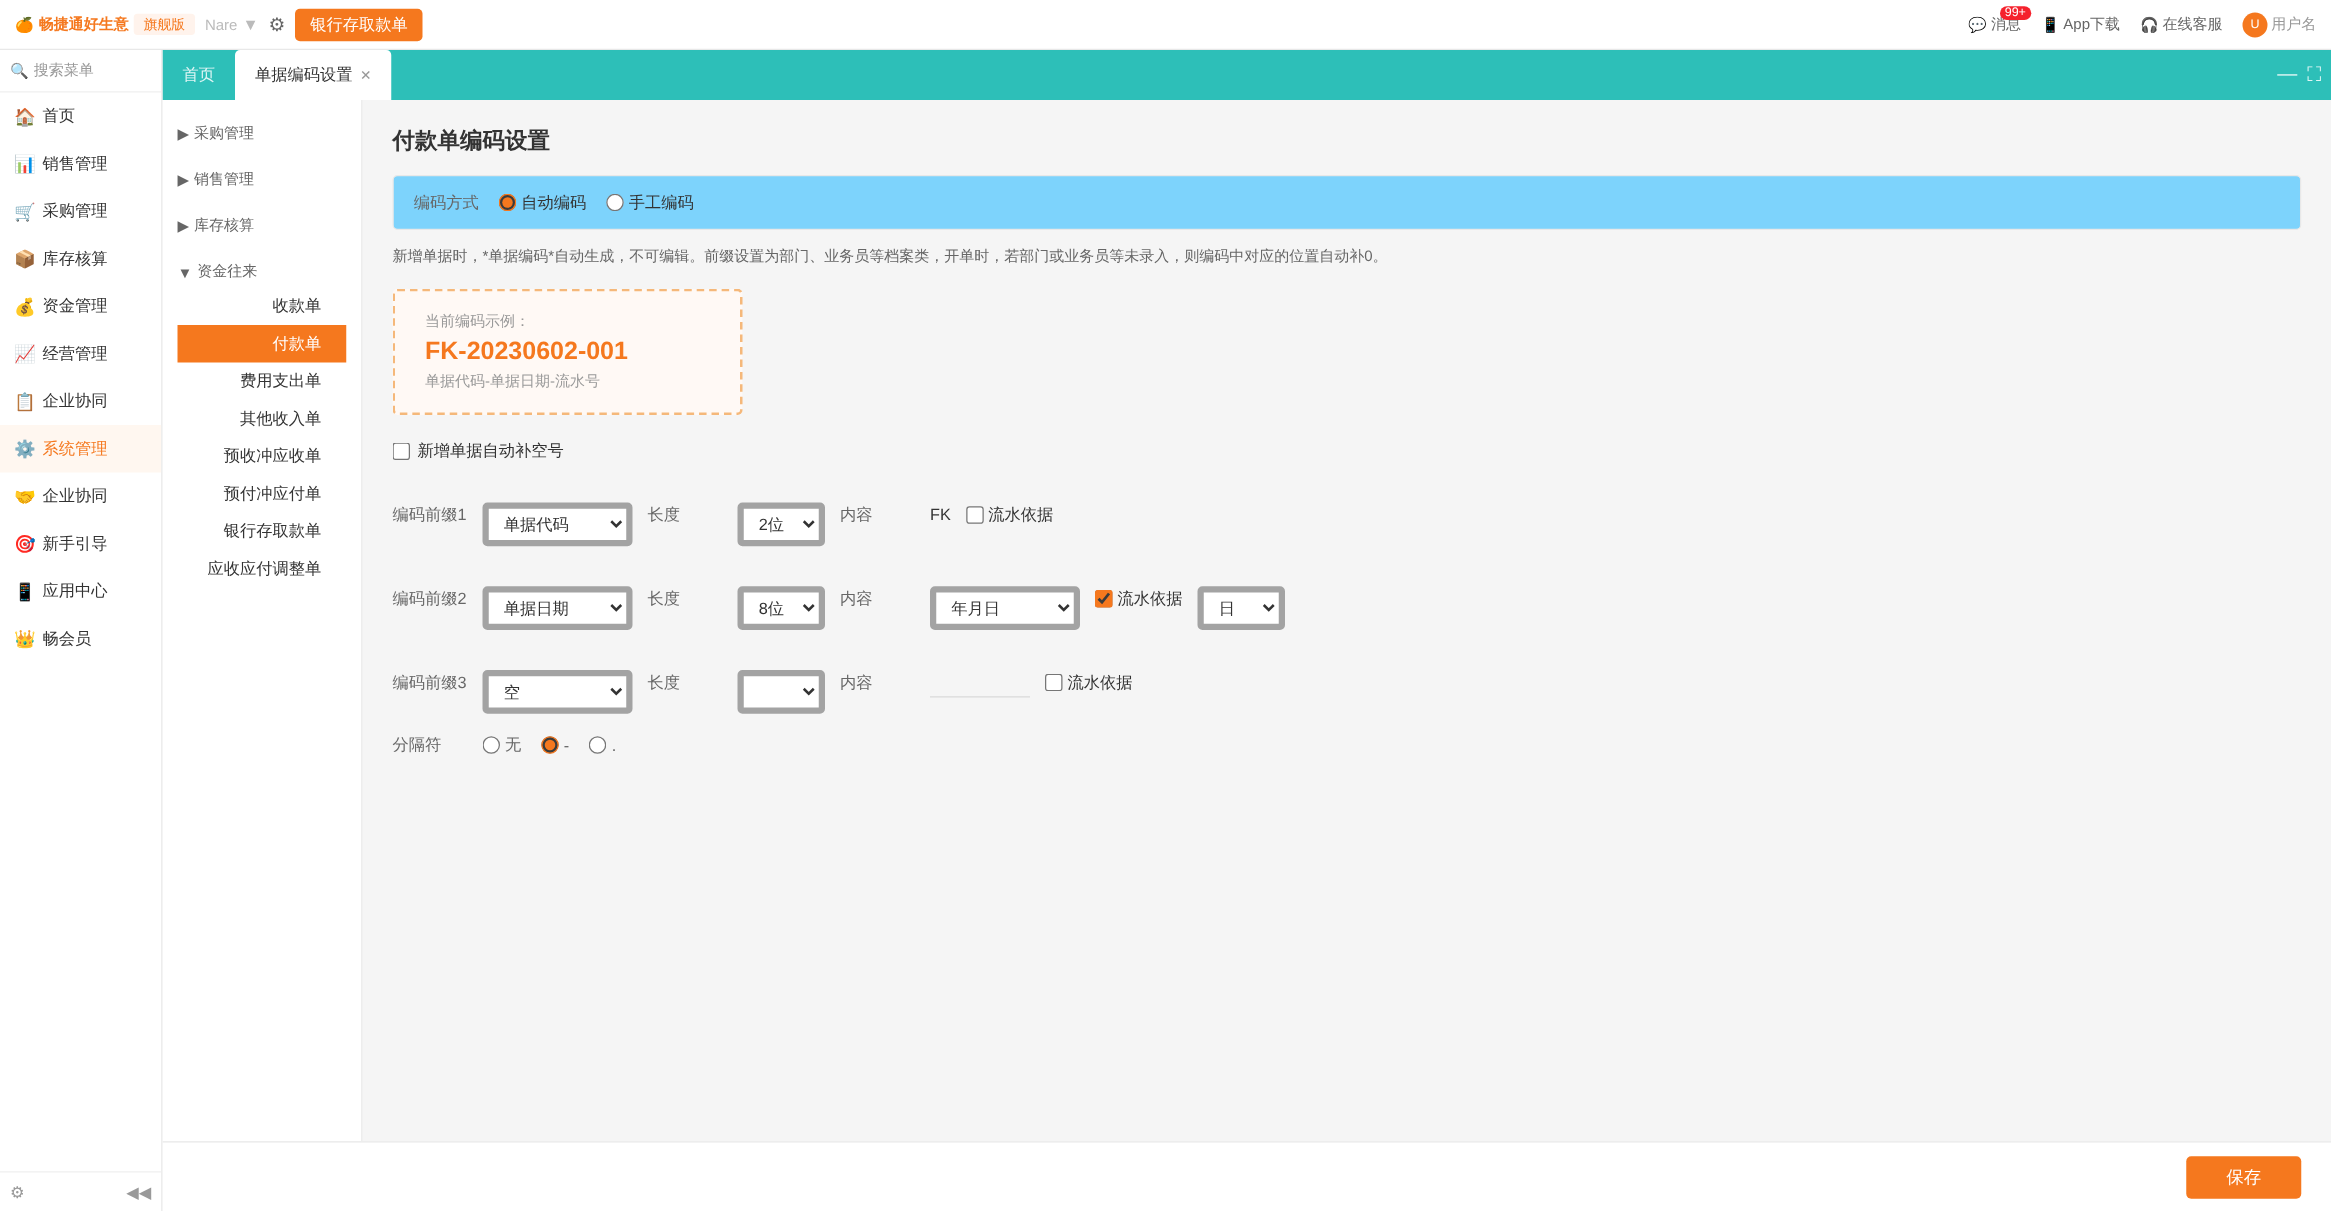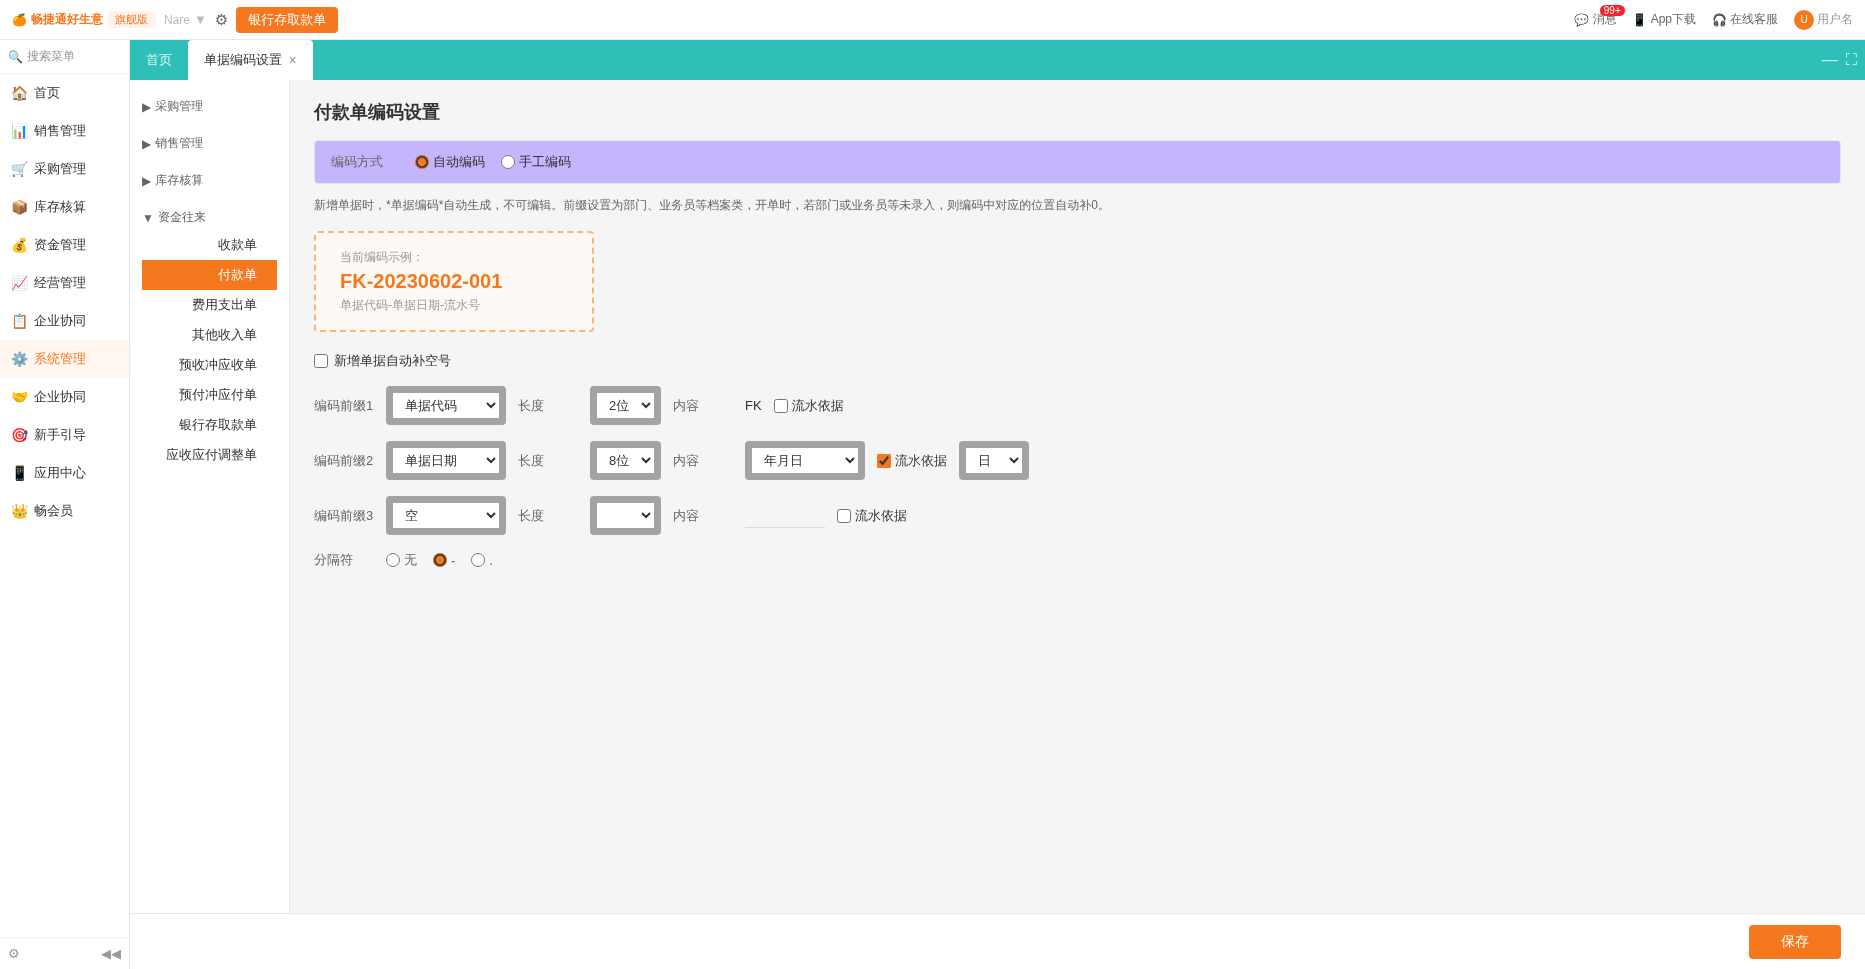--- a/index.html
+++ b/index.html
@@ -46,21 +46,21 @@
     .left-nav-section { padding: 6px 12px; }
     .left-nav-section-title { color: #666; font-size: 12px; display: flex; align-items: center; gap: 4px; cursor: pointer; padding: 4px 0; }
     .left-nav-item { padding: 6px 20px; color: #333; font-size: 13px; cursor: pointer; text-align: right; }
     .left-nav-item.active { color: #fff; background: #f5781e; }
 
     
     .right-pane { flex: 1; padding: 20px 24px; overflow-y: auto; }
     .page-title { font-size: 18px; font-weight: bold; color: #333; margin-bottom: 16px; }
 
     
-    .encoding-section { background: #c4b5fd; border: 1px solid #e8e8e8; border-radius: 4px; padding: 12px 16px; margin-bottom: 12px; display: flex; gap: 24px; }
+    .encoding-section { background: #7dd3fc; border: 1px solid #e8e8e8; border-radius: 4px; padding: 12px 16px; margin-bottom: 12px; display: flex; gap: 8px; }
     .radio-group { display: flex; align-items: center; gap: 16px; }
     .radio-item { display: flex; align-items: center; gap: 4px; cursor: pointer; font-size: 13px; }
     .radio-input { accent-color: #f5781e; width: 14px; height: 14px; }
 
     
     .info-text { color: #666; font-size: 12px; margin-bottom: 16px; line-height: 1.6; }
 
     
     .code-preview { border: 2px dashed #f5b87a; background: #fff9f5; border-radius: 4px; padding: 16px 24px; display: inline-block; margin-bottom: 20px; min-width: 280px; }
     .code-preview-label { color: #999; font-size: 12px; margin-bottom: 4px; }
@@ -86,21 +86,21 @@
     .sep-radio-group { display: flex; align-items: center; gap: 16px; }
     .sep-radio { display: flex; align-items: center; gap: 4px; cursor: pointer; }
 
     
     .bottom-bar { height: 56px; background: #fff; border-top: 1px solid #e8e8e8; display: flex; align-items: center; justify-content: flex-end; padding: 0 24px; flex-shrink: 0; }
     .save-btn { background: #f5781e; color: #fff; border: none; border-radius: 4px; padding: 8px 32px; font-size: 14px; cursor: pointer; }
 
     
     .checkbox-checked { accent-color: #f5781e; }
 
-    select { border: 7px solid #a3a3a3; border-radius: 4px; padding: 4px 8px; font-size: 13px; background: #fff; cursor: pointer; color: #333; }
+    select { border: 5px solid #a3a3a3; border-radius: 4px; padding: 4px 8px; font-size: 13px; background: #fff; cursor: pointer; color: #333; margin-top: 16px; }
 
     .length-select { min-width: 70px; }
   </style>
 </head>
 <body>
 
 <div class="top-bar">
   <div class="top-bar-left">
     <div class="top-bar-brand">
       <span>🍊</span>

